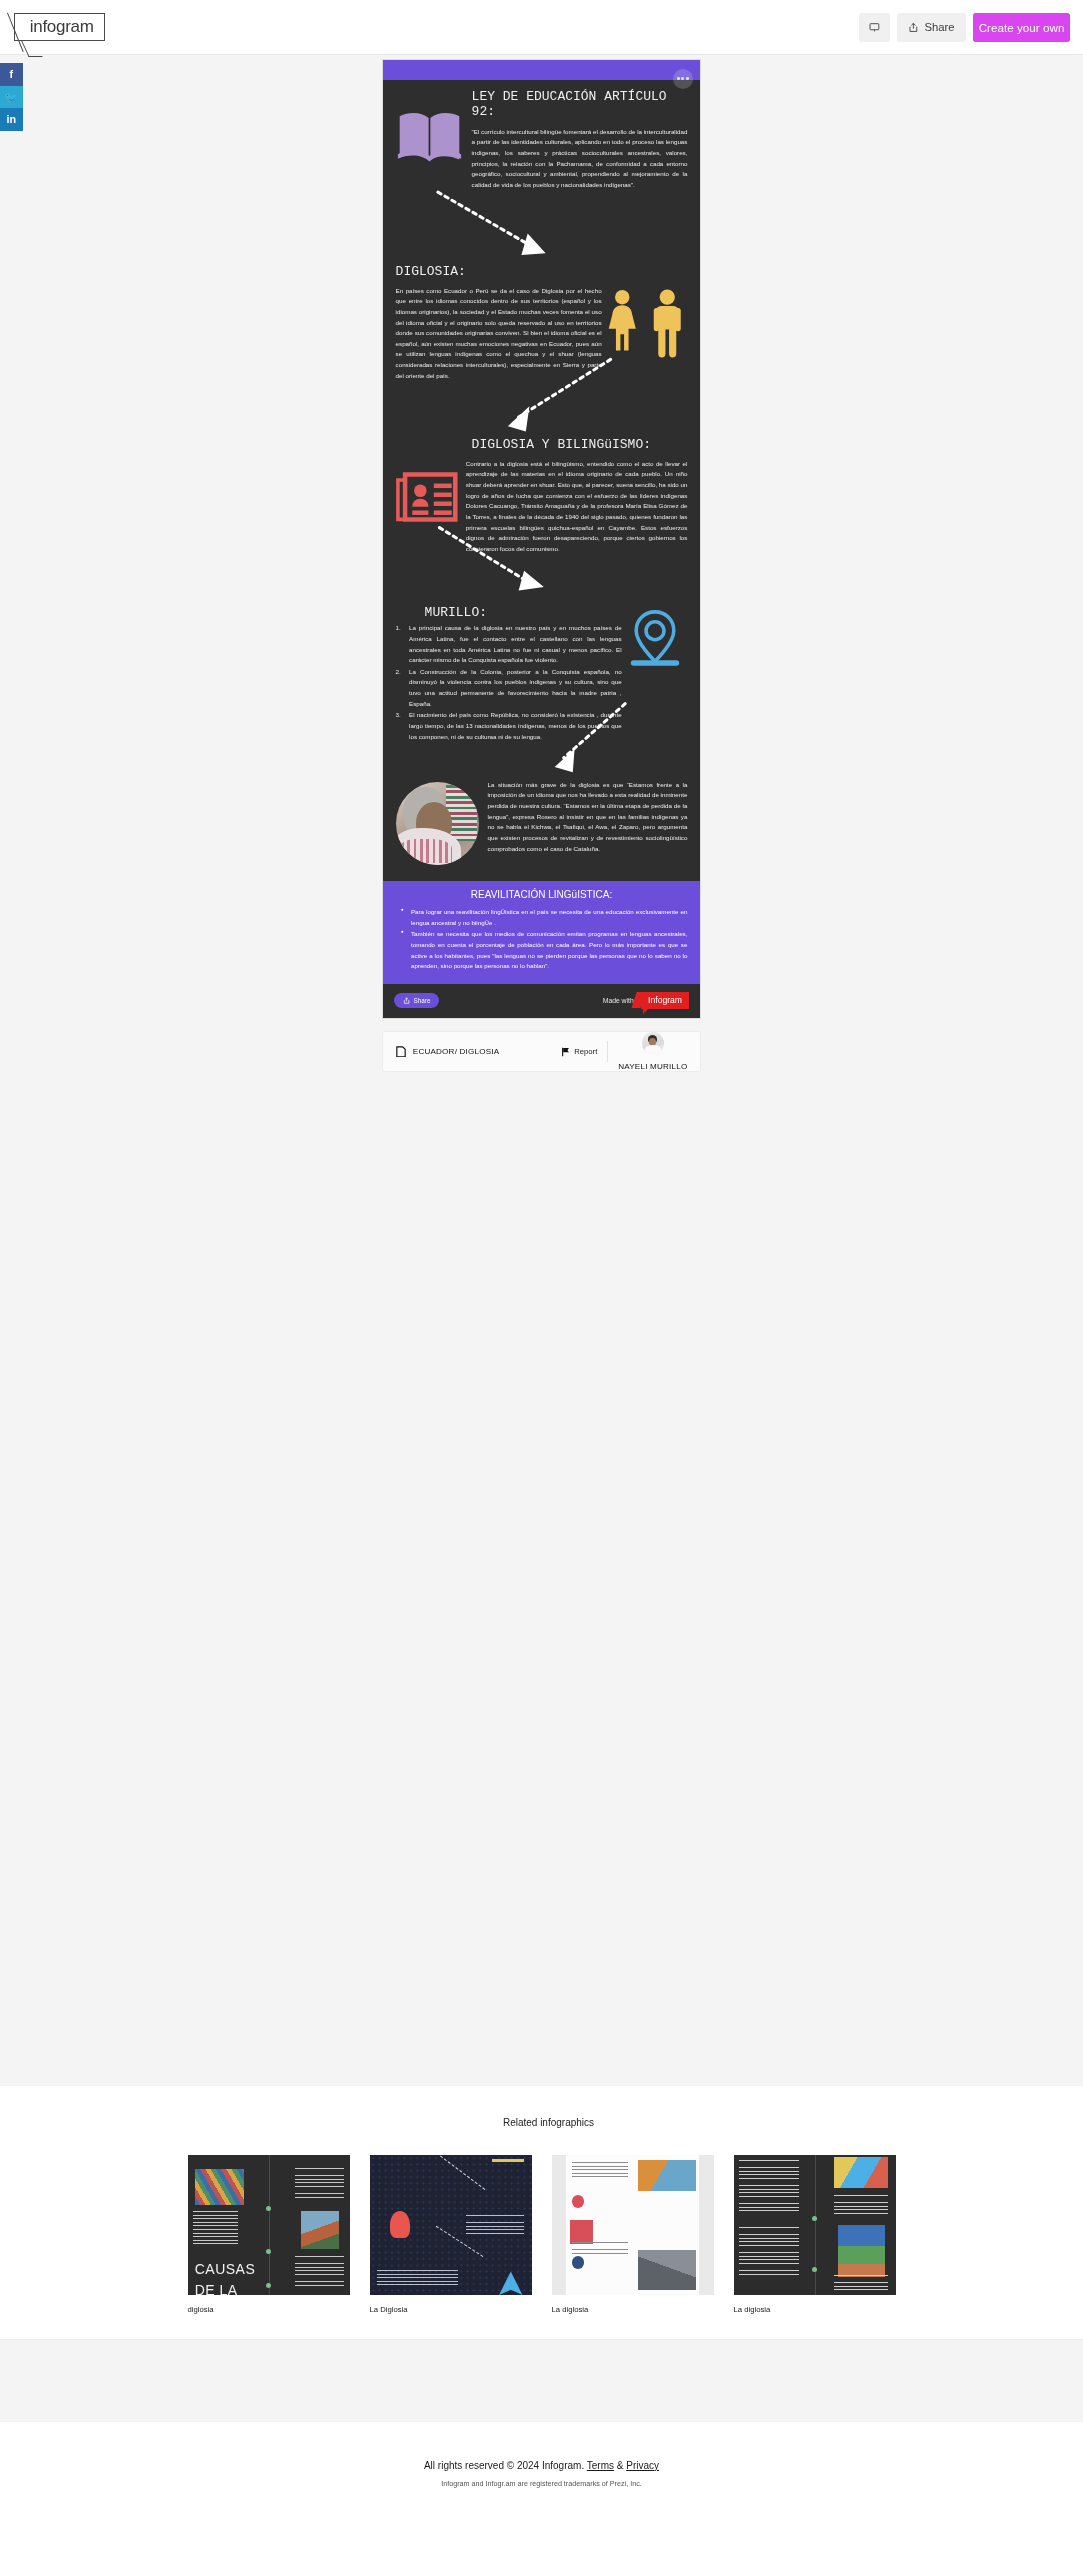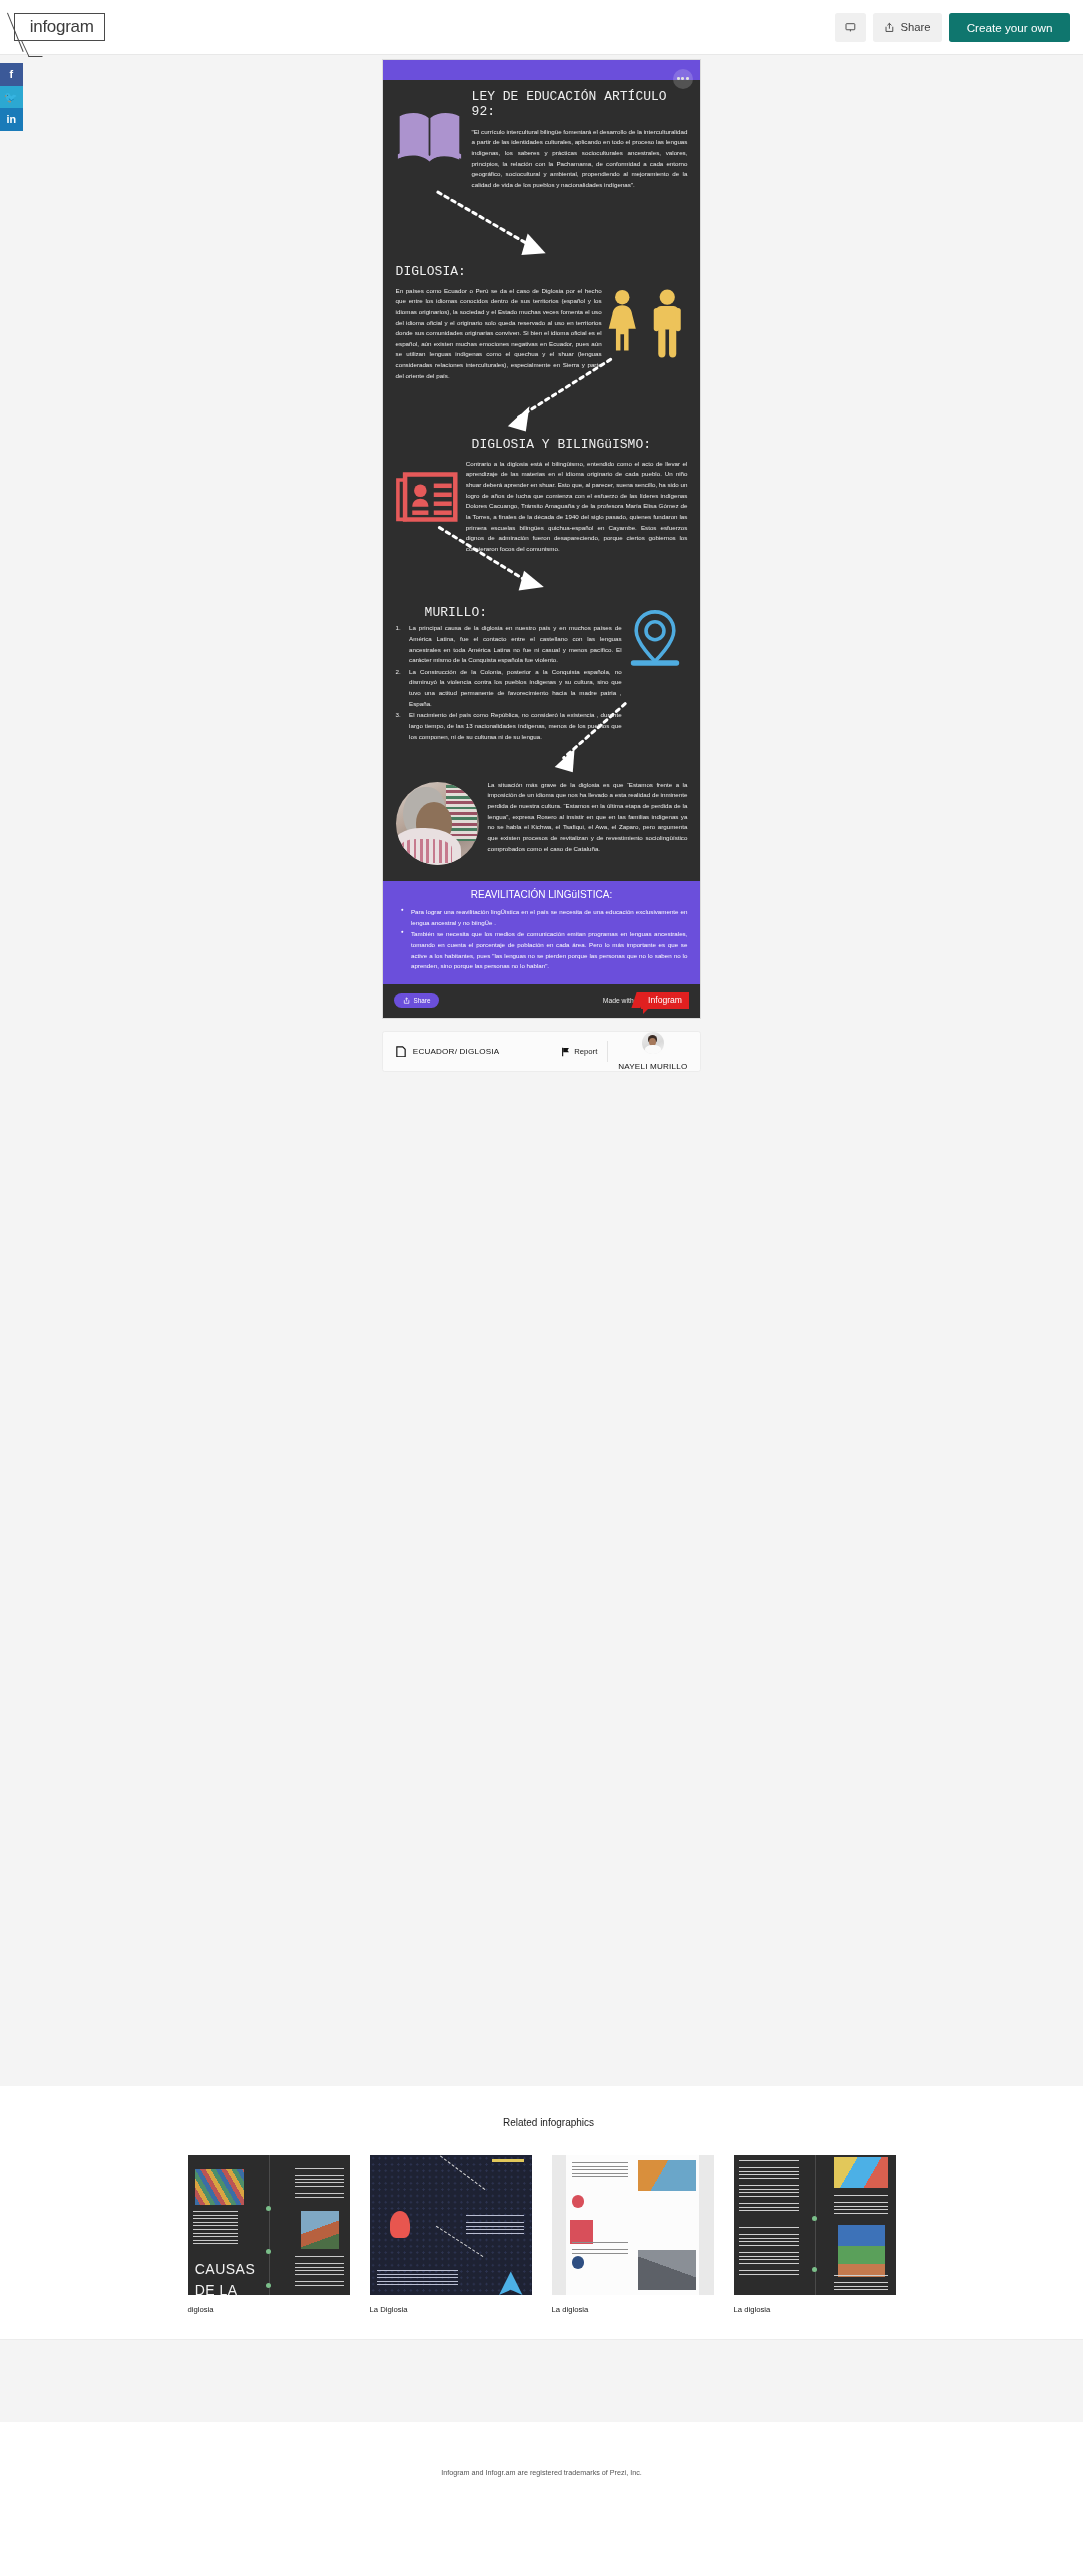--- a/index.html
+++ b/index.html
@@ -64,26 +64,26 @@
     align-items: center;
     justify-content: center;
     gap: 5.4px;
     color: #3c3c3c;
     font-size: 11.3px;
     cursor: pointer;
   }
   .tb-btn.icon-only { width: 31px; }
   .tb-btn.with-label { padding: 0 11.7px; }
   .tb-cta {
-    background: #0f766e;
+    background: #d946ef;
     color: #fff;
     border: none;
     border-radius: 2.7px;
     height: 29px;
-    padding: 0 18px;
+    padding: 0 6px;
     font-size: 11.7px;
     cursor: pointer;
   }
 
   
   .social-rail {
     position: absolute;
     left: 0; top: 63px;
     width: 22.6px;
     z-index: 5;
@@ -675,15 +675,21 @@
       </div>
       <div class="rel-cap">La diglosia</div>
     </div>
 
   </div>
 </div>
 
 <div class="grey-spacer"></div>
 
 <div class="site-foot">
+  <div class="l1">
+    <span>All rights reserved © 2024 Infogram.</span>
+    <a href="#">Terms</a>
+    <span>&amp;</span>
+    <a href="#">Privacy</a>
+  </div>
   <div class="l2">Infogram and Infogr.am are registered trademarks of Prezi, Inc.</div>
 </div>
 
 
 </body></html>

